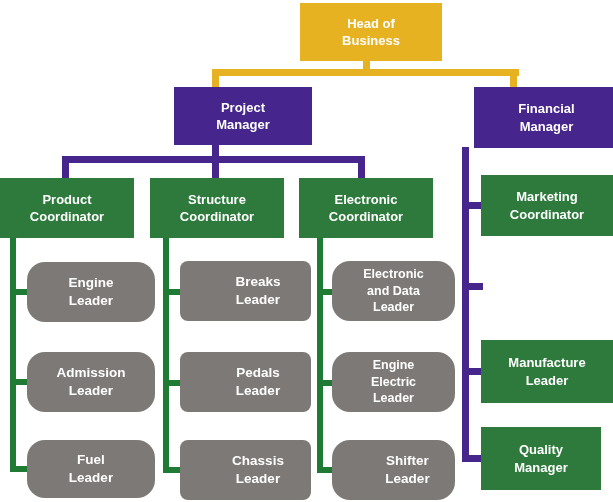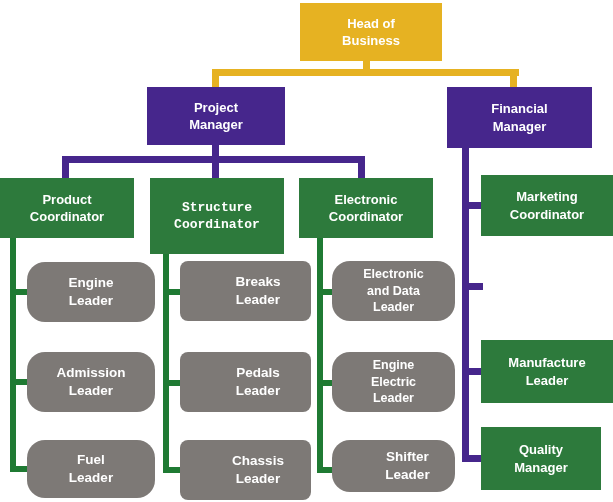--- a/index.html
+++ b/index.html
@@ -10,21 +10,21 @@
   .canvas{
     position:relative;width:613px;height:502px;background:var(--bg);
     overflow:hidden;font-family:"Liberation Sans",sans-serif;
   }
   .node{
     position:absolute;display:flex;align-items:center;justify-content:center;
     text-align:center;color:var(--text);font-weight:700;box-sizing:border-box;
   }
   .node .label{white-space:pre-line;line-height:1.32;}
   .gold{background:var(--gold);}
-  .purple{background:var(--purple);}
+  .purple{background:var(--purple);margin-left:27px;}
   .green{background:var(--green);}
   .gray{background:var(--gray);}
   .r18{border-radius:18px;}
   .r8{border-radius:8px;padding-left:25px;}
   .fs14{font-size:13px;}
   .fs13{font-size:13.5px;}
   .fs12{font-size:12.5px;}
   .conn{position:absolute;}
   .c-gold{background:var(--gold);}
   .c-purple{background:var(--purple);}
@@ -78,21 +78,21 @@
   </div>
   <div class="node purple fs14" style="left:447px;top:87px;width:145px;height:61px;">
     <span class="label">Financial
 Manager</span>
   </div>
 
   <div class="node green fs14" style="left:0px;top:178px;width:134px;height:60px;">
     <span class="label">Product
 Coordinator</span>
   </div>
-  <div class="node green fs14" style="left:150px;top:178px;width:134px;height:76px;font-family:Liberation Mono, monospace;">
+  <div class="node green fs14" style="left:150px;top:178px;width:134px;height:60px;">
     <span class="label">Structure
 Coordinator</span>
   </div>
   <div class="node green fs14" style="left:299px;top:178px;width:134px;height:60px;">
     <span class="label">Electronic
 Coordinator</span>
   </div>
 
   <div class="node green fs14" style="left:481px;top:175px;width:132px;height:61px;">
     <span class="label">Marketing
@@ -136,18 +136,18 @@
   <div class="node gray r18 fs12" style="left:332px;top:261px;width:123px;height:60px;">
     <span class="label">Electronic
 and Data
 Leader</span>
   </div>
   <div class="node gray r18 fs12" style="left:332px;top:352px;width:123px;height:60px;">
     <span class="label">Engine
 Electric
 Leader</span>
   </div>
-  <div class="node gray r18 fs13" style="left:332px;top:440px;width:123px;height:52px;padding-left:28px;">
+  <div class="node gray r18 fs13" style="left:332px;top:440px;width:123px;height:60px;padding-left:28px;">
     <span class="label">Shifter
 Leader</span>
   </div>
 
 </div>
 
 </body></html>

